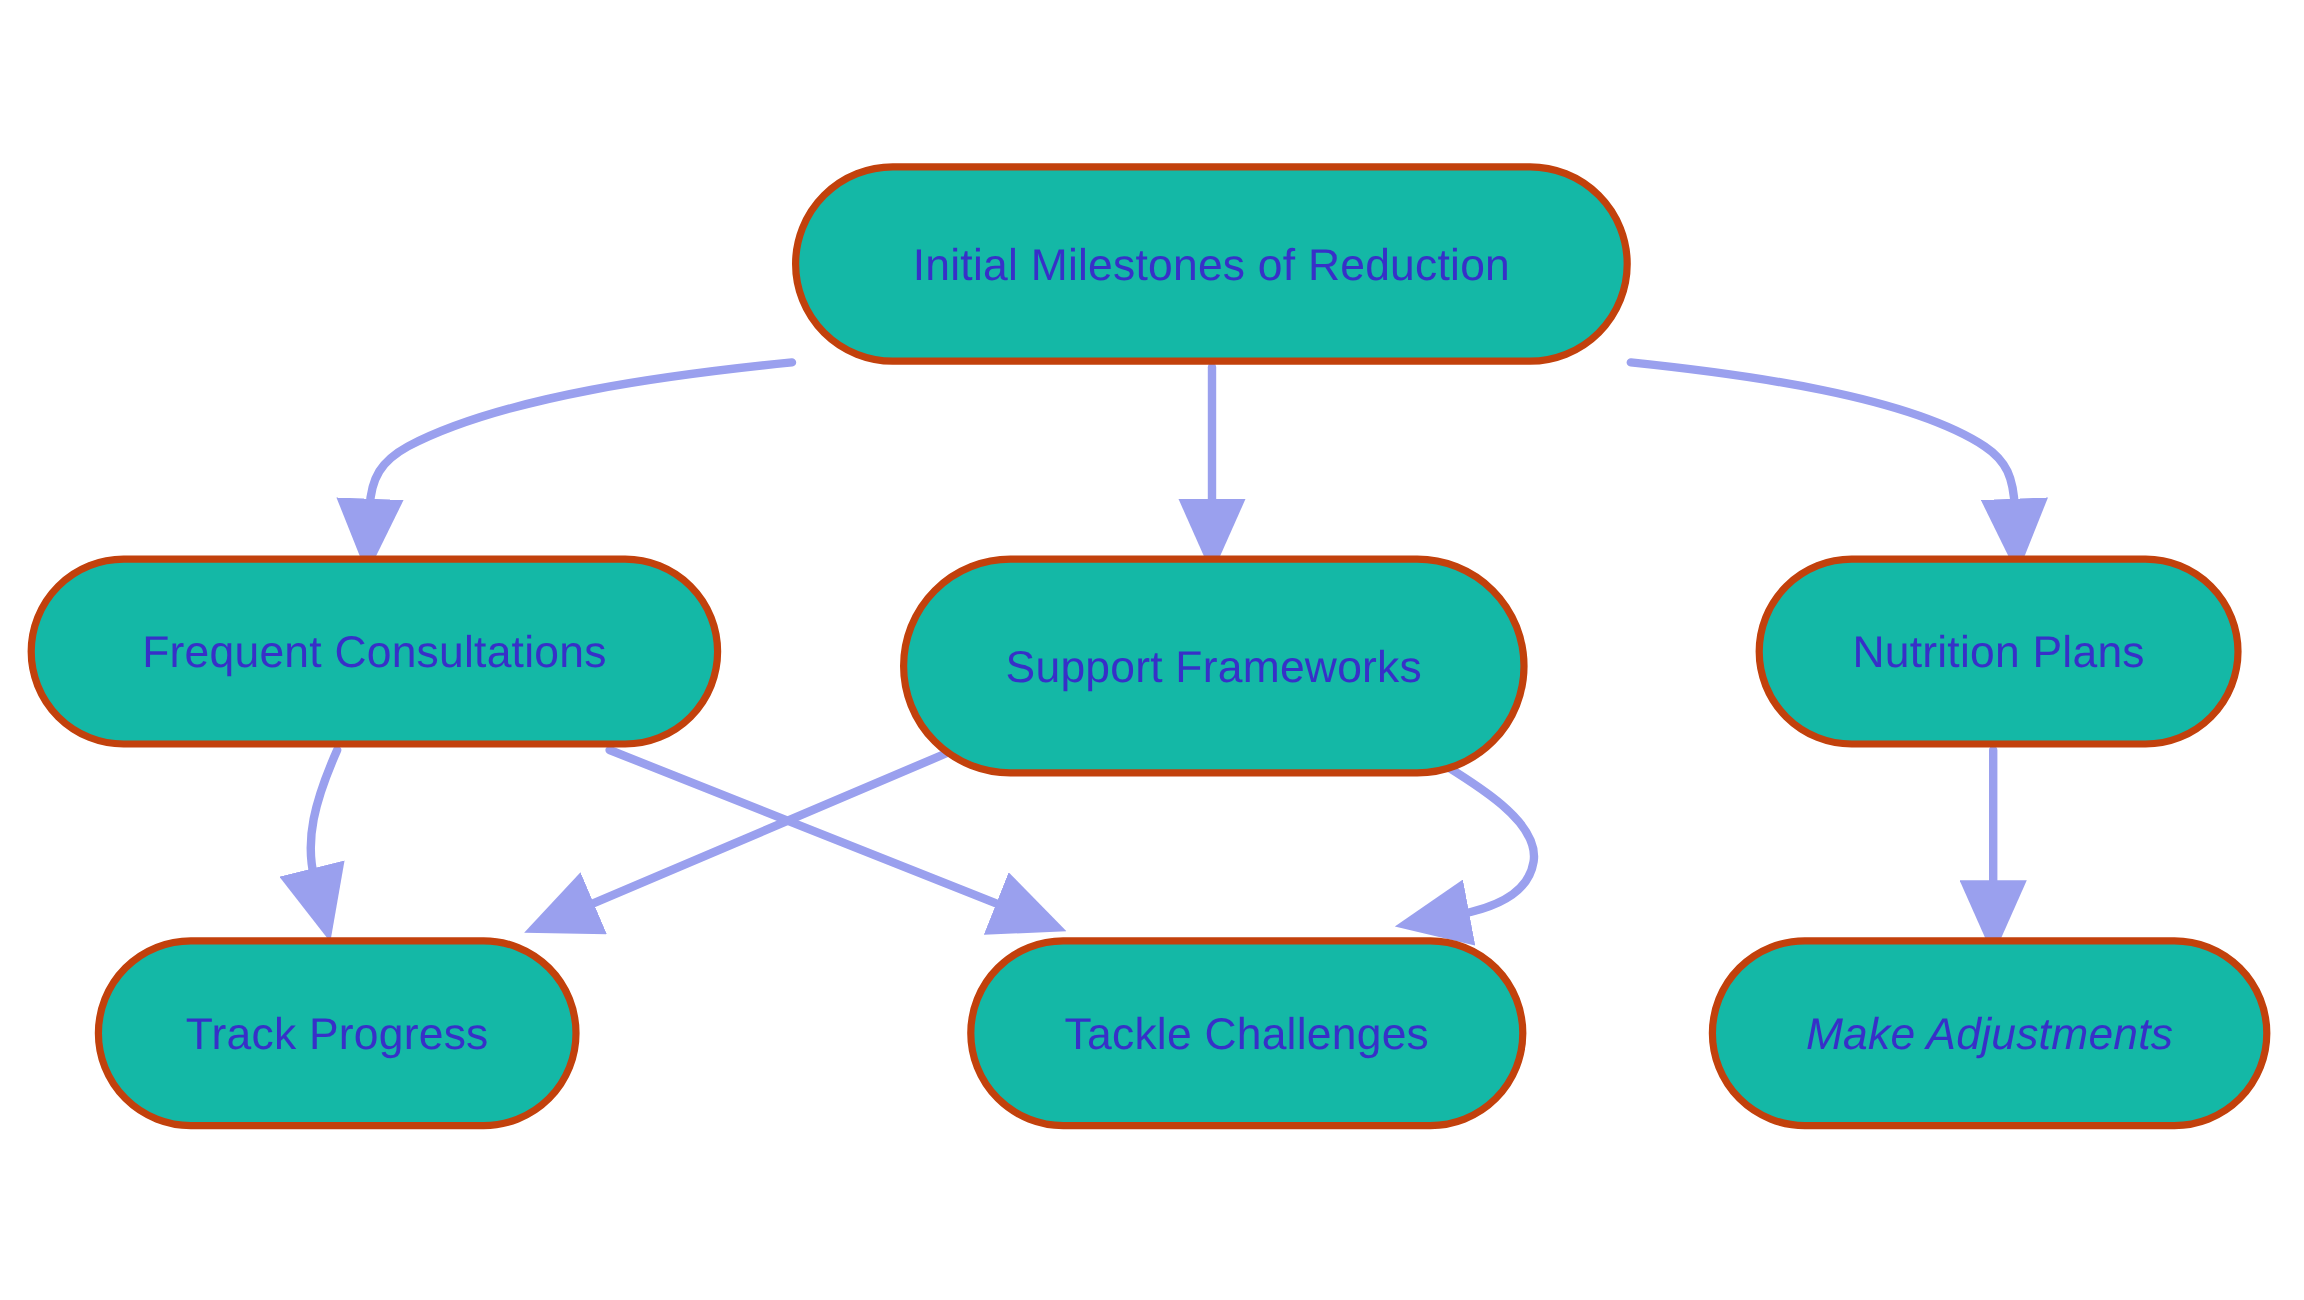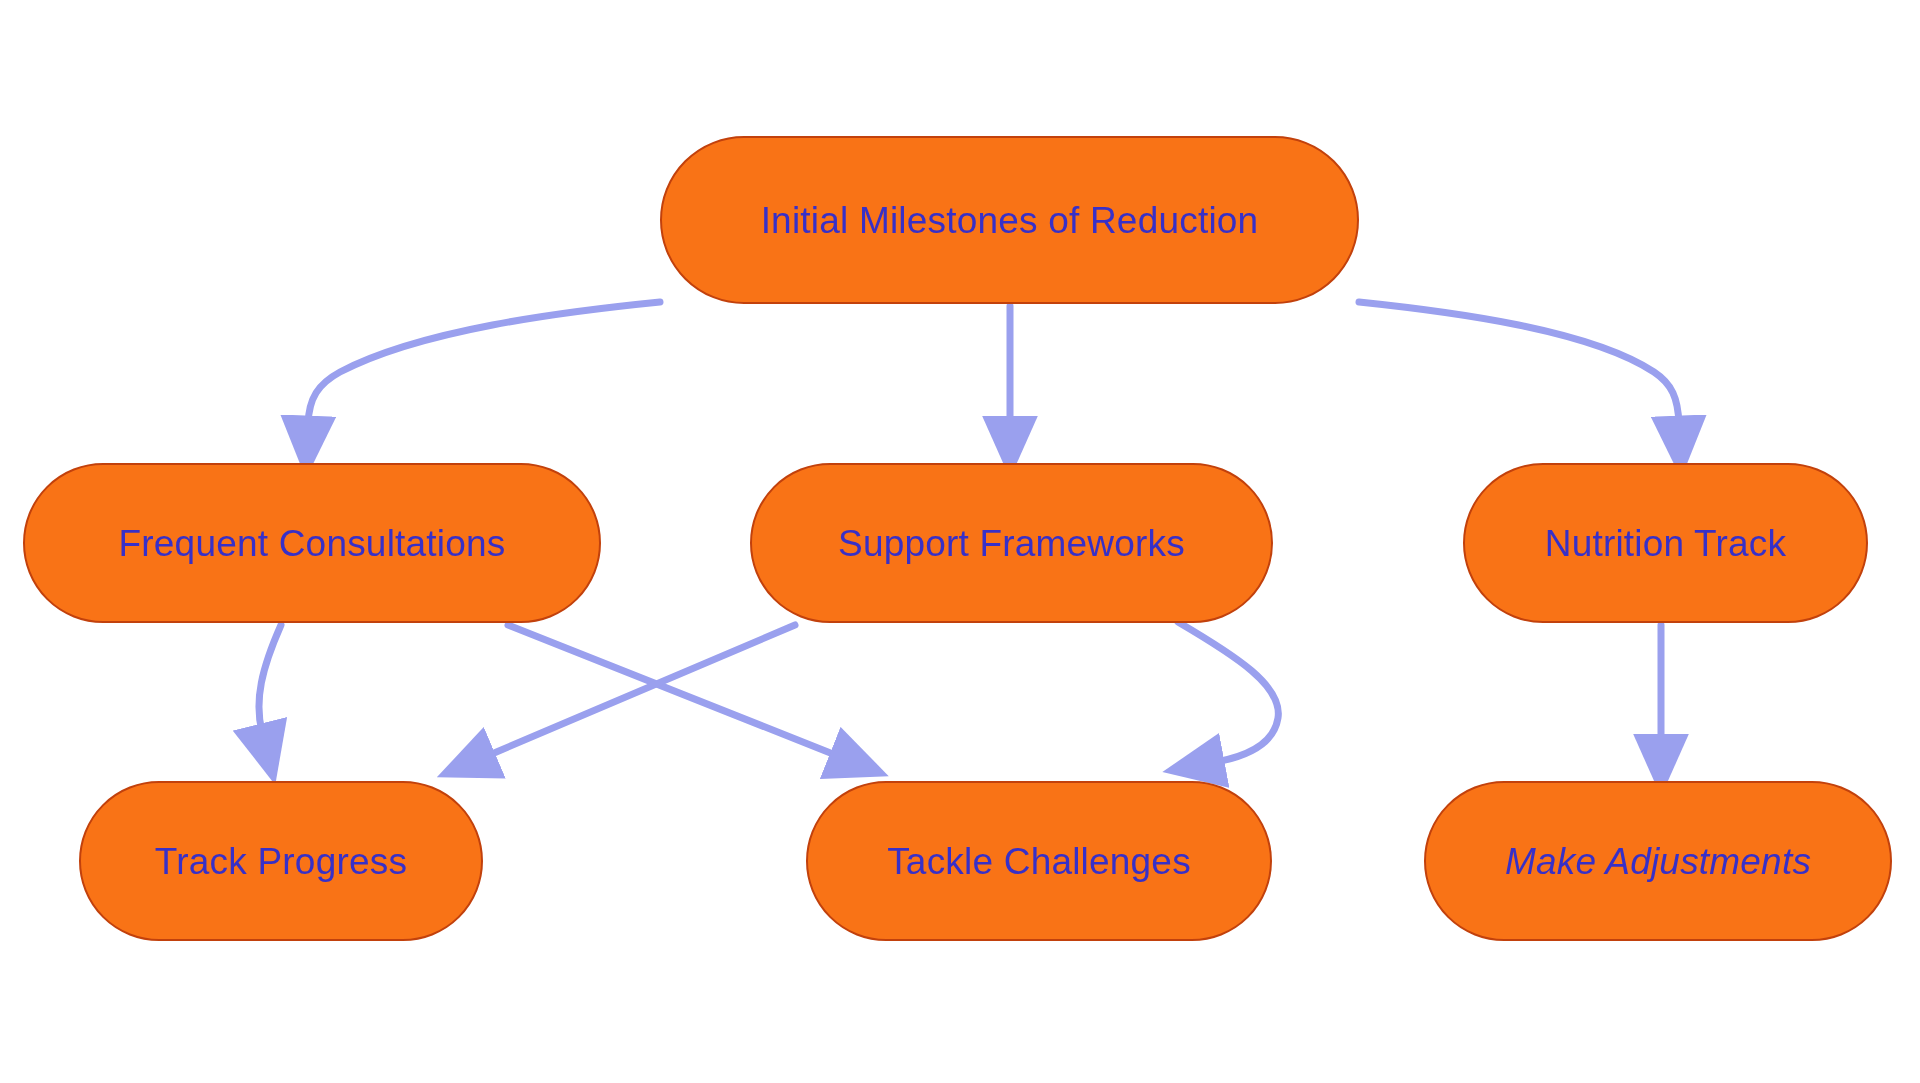--- a/index.html
+++ b/index.html
@@ -26,39 +26,39 @@
     top: 0;
     width: 1920px;
     height: 1083px;
   }
   .node {
     position: absolute;
     box-sizing: border-box;
     display: flex;
     align-items: center;
     justify-content: center;
-    background: #f97316;
-    border: 2px solid #c2410c;
+    background: #14b8a6;
+    border: 6px solid #c2410c;
     border-radius: 999px;
     color: #3730c8;
     z-index: 2;
   }
   .node-label {
     font-size: 37px;
     font-weight: 400;
     letter-spacing: 0.2px;
     line-height: 1;
     white-space: nowrap;
     color: #3730c8;
   }
   
   #node-root      { left: 660px; top: 136px; width: 699px; height: 168px; }
   
   #node-consult   { left: 23px;  top: 463px; width: 578px; height: 160px; text-align: center; }
-  #node-support   { left: 750px; top: 463px; width: 523px; height: 160px; }
+  #node-support   { left: 750px; top: 463px; width: 523px; height: 184px; }
   #node-nutrition { left: 1463px;top: 463px; width: 405px; height: 160px; }
   
   #node-track     { left: 79px;  top: 781px; width: 404px; height: 160px; }
   #node-tackle    { left: 806px; top: 781px; width: 466px; height: 160px; }
   #node-adjust    { left: 1424px;top: 781px; width: 468px; height: 160px; font-style: italic; }
 </style>
 </head>
 <body>
 
 <div id="canvas">
@@ -91,21 +91,21 @@
     <span class="node-label">Initial Milestones of Reduction</span>
   </div>
 
   <div class="node" id="node-consult">
     <span class="node-label">Frequent Consultations</span>
   </div>
   <div class="node" id="node-support">
     <span class="node-label">Support Frameworks</span>
   </div>
   <div class="node" id="node-nutrition">
-    <span class="node-label">Nutrition Track</span>
+    <span class="node-label">Nutrition Plans</span>
   </div>
 
   <div class="node" id="node-tackle">
     <span class="node-label">Tackle Challenges</span>
   </div>
   <div class="node" id="node-track">
     <span class="node-label">Track Progress</span>
   </div>
   <div class="node" id="node-adjust">
     <span class="node-label">Make Adjustments</span>

